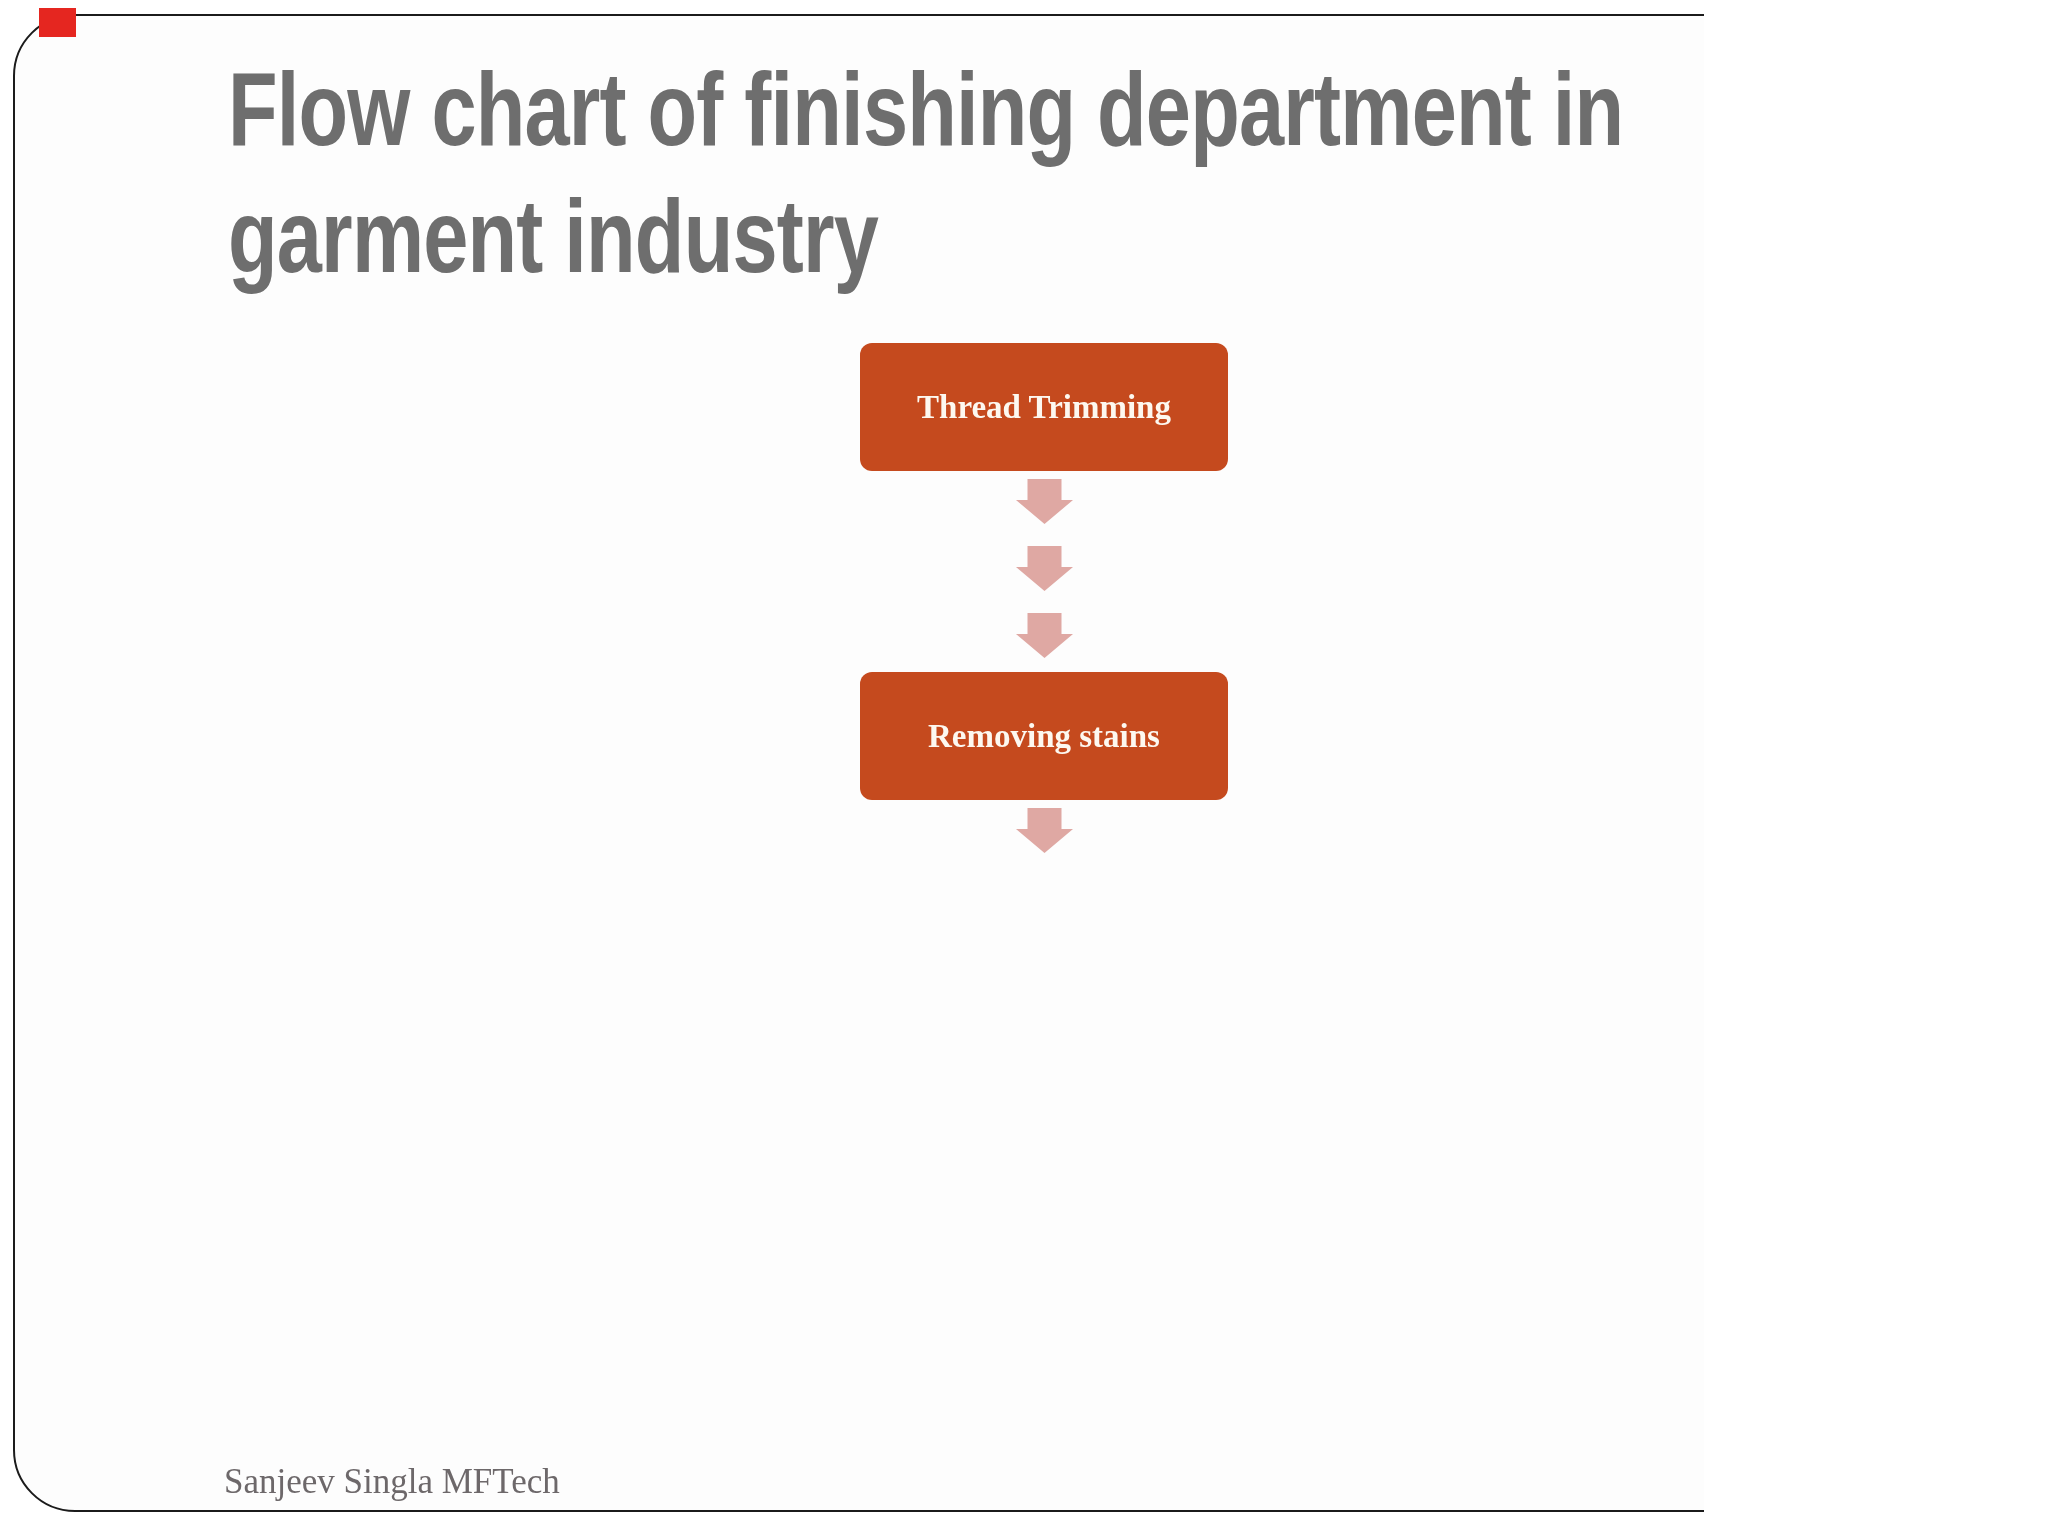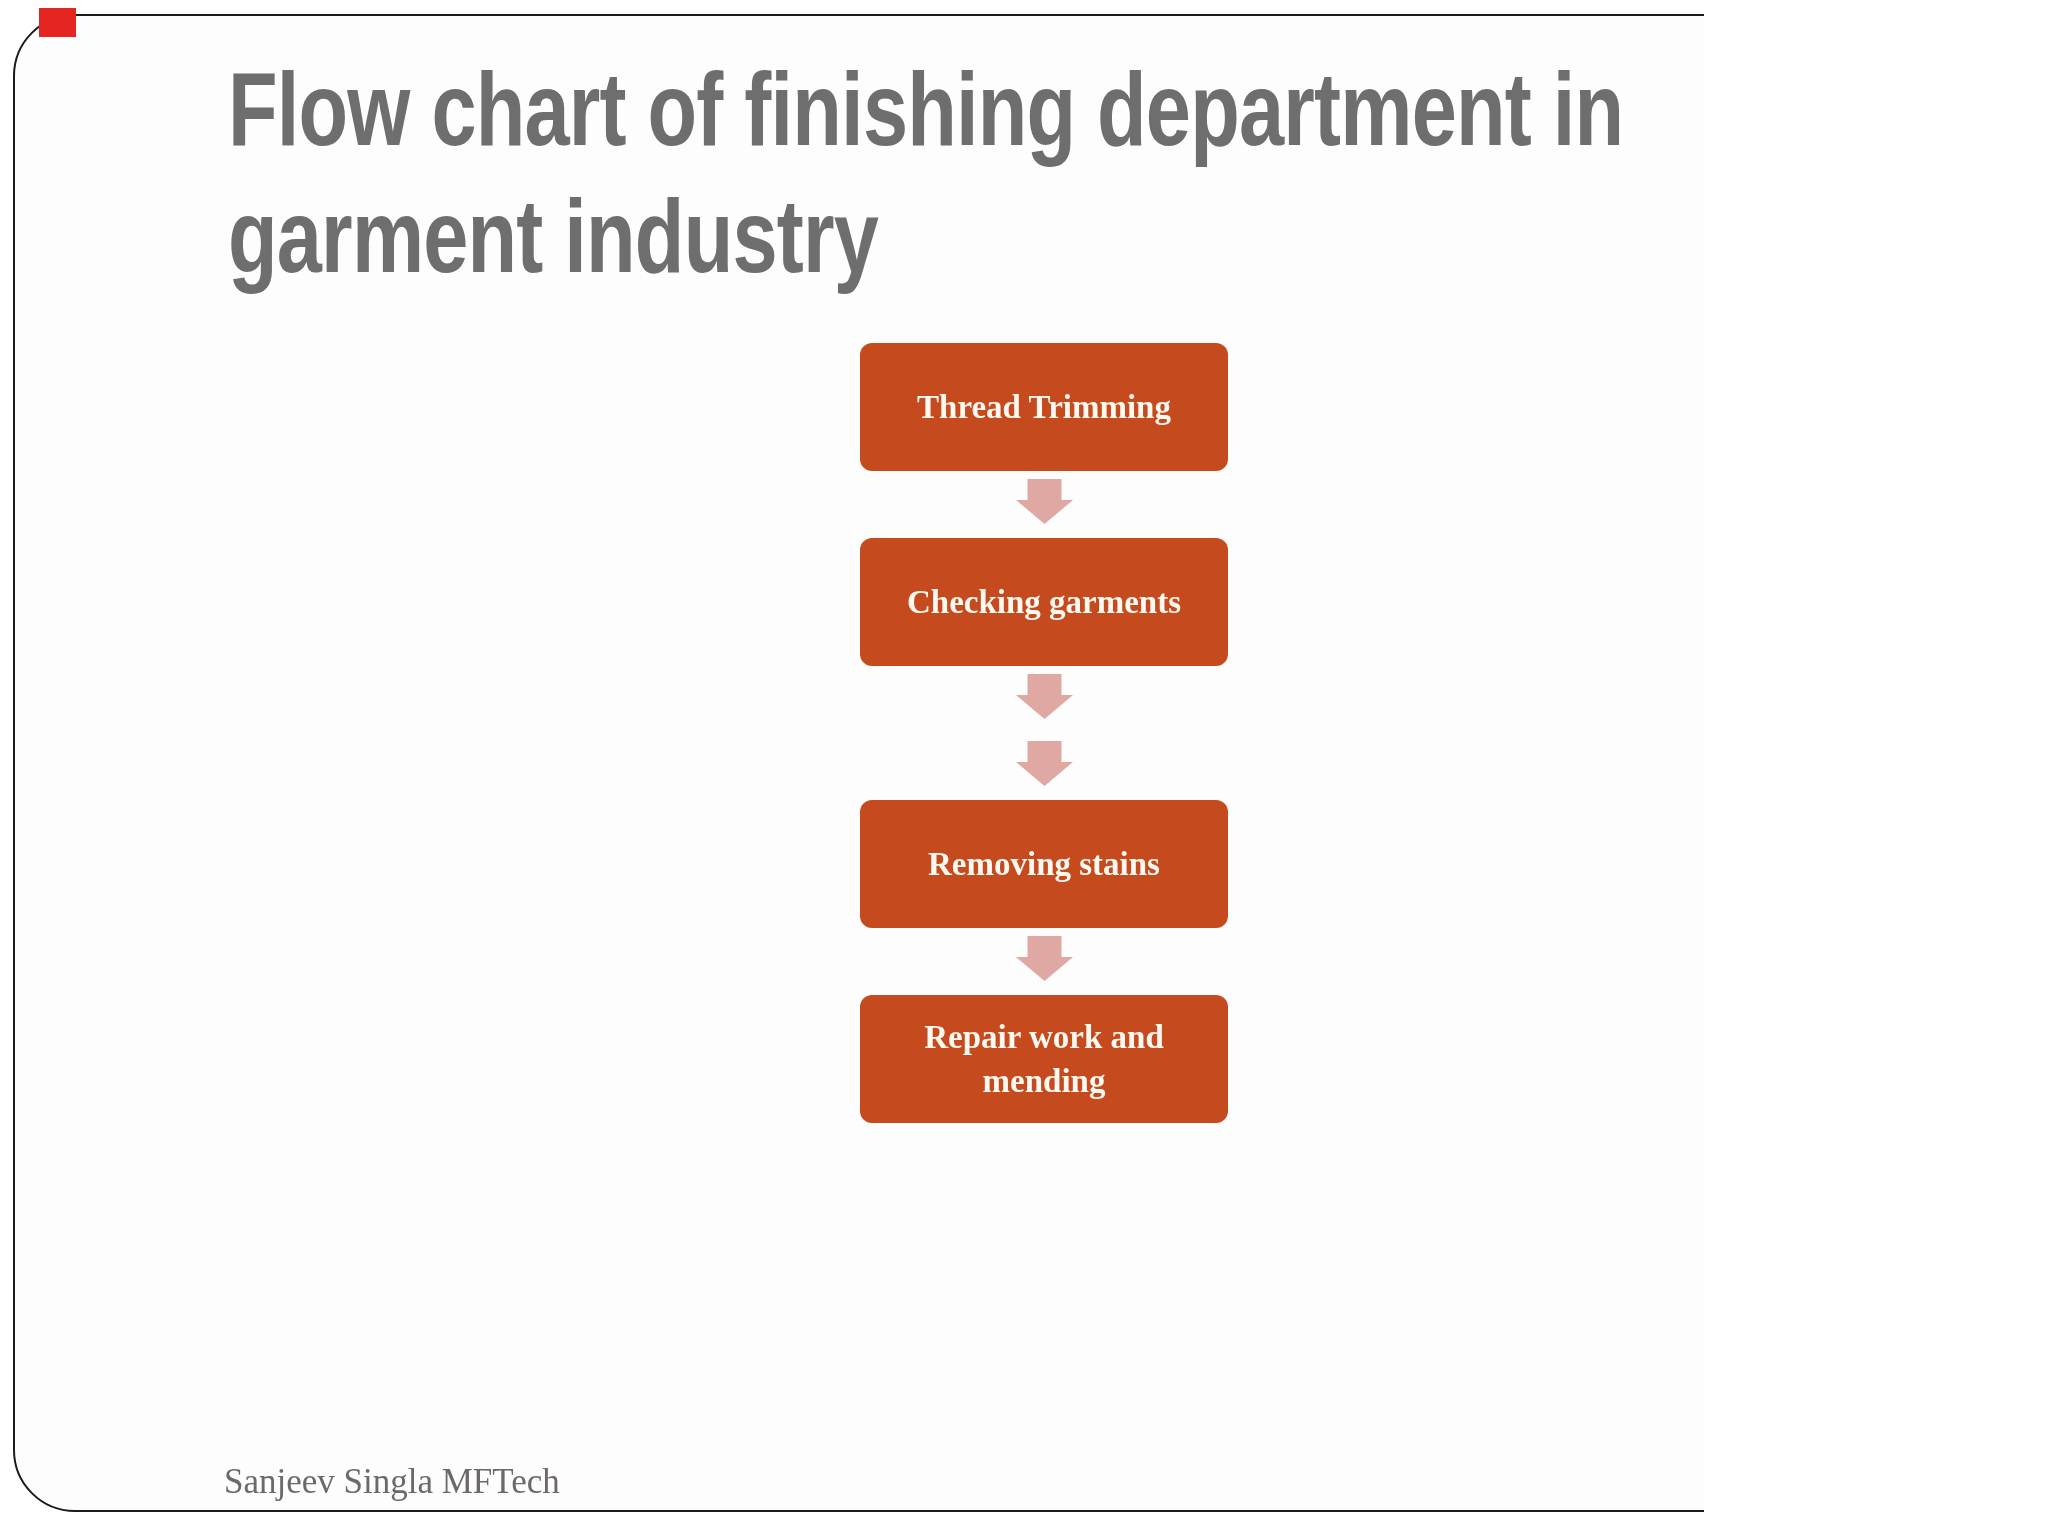--- a/index.html
+++ b/index.html
@@ -89,34 +89,28 @@
 
   <div class="slide-title">Flow chart of finishing department in garment industry</div>
 
   <div class="flowchart">
       <div class="flow-box">
         <span>Thread Trimming</span>
       </div>
       <svg width="57" height="45" viewBox="0 0 57 45" class="flow-arrow">
         <path d="M11.5 0 h34 v21 H57 L28.5 45 L0 21 H11.5 Z" fill="#dfa8a3"></path>
       </svg>
-      <div class="flow-box">
-        <span>Checking garments</span>
-      </div>
       <svg width="57" height="45" viewBox="0 0 57 45" class="flow-arrow">
         <path d="M11.5 0 h34 v21 H57 L28.5 45 L0 21 H11.5 Z" fill="#dfa8a3"></path>
       </svg>
       <svg width="57" height="45" viewBox="0 0 57 45" class="flow-arrow">
         <path d="M11.5 0 h34 v21 H57 L28.5 45 L0 21 H11.5 Z" fill="#dfa8a3"></path>
       </svg>
       <div class="flow-box">
         <span>Removing stains</span>
       </div>
       <svg width="57" height="45" viewBox="0 0 57 45" class="flow-arrow">
         <path d="M11.5 0 h34 v21 H57 L28.5 45 L0 21 H11.5 Z" fill="#dfa8a3"></path>
       </svg>
-      <div class="flow-box">
-        <span>Repair work and mending</span>
-      </div>
     </div>
 
   <div class="slide-footer">Sanjeev Singla MFTech</div>
 </div>
 
 </body></html>

